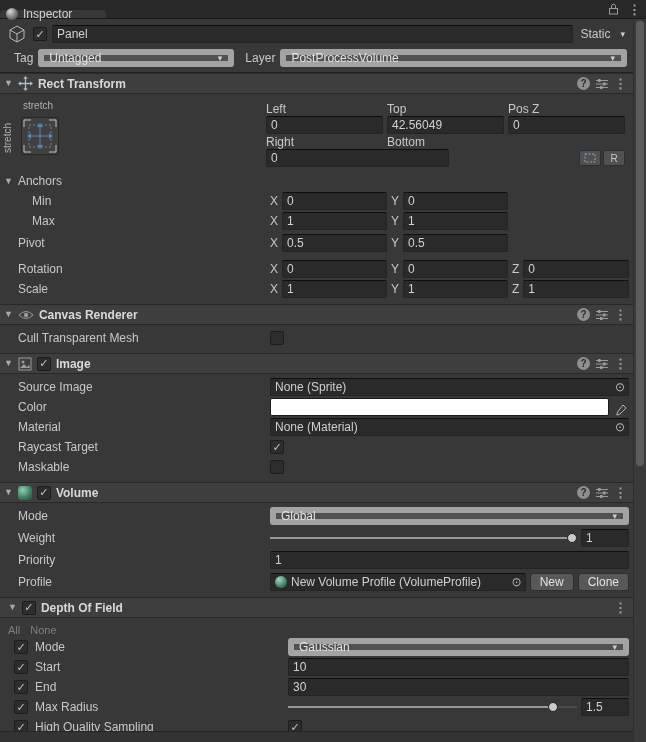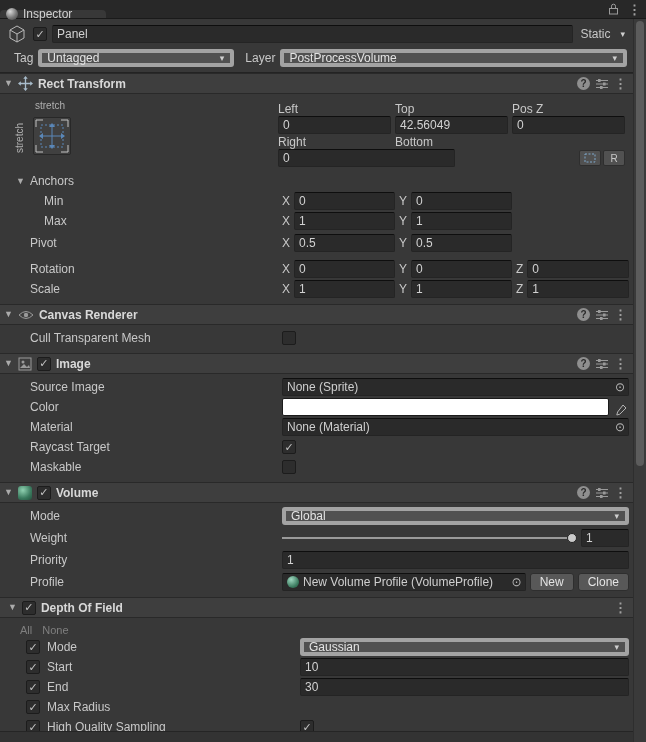--- a/index.html
+++ b/index.html
@@ -25,21 +25,21 @@
   .go-row + .go-row { margin-top:5px; }
   .cube { width:22px; height:20px; flex:none; display:flex; align-items:center; justify-content:center; }
   .mini-label { color:#c8c8c8; flex:none; }
   .tag-label { margin-left:8px; }
   .layer-label { margin-left:6px; }
   .static-dd { display:flex; align-items:center; gap:4px; padding:0 2px; color:#c8c8c8; }
   
   input.tf { height:18px; background:#2a2a2a; border:1px solid #242424; border-top-color:#0e0e0e;
     border-radius:2px; color:#d2d2d2; padding:0 4px; width:100%; min-width:0; outline:none;
     font-family:"Liberation Sans",sans-serif; font-size:12px; }
-  .dd { height:18px; background:#515151; border:4px solid #a3a3a3; border-radius:3px;
+  .dd { height:18px; background:#515151; border:6px solid #a3a3a3; border-radius:3px;
     display:flex; align-items:center; padding:0 6px 0 5px; color:#e4e4e4; flex:1; min-width:0; }
   .dd > span:first-child { white-space:nowrap; overflow:hidden; text-overflow:ellipsis; }
   .dd-arrow { margin-left:auto; font-size:9px; color:#cfcfcf; padding-left:6px; flex:none; }
   .cb { width:14px; height:14px; background:#2d2d2d; border:1px solid #1c1c1c; border-radius:2px;
     display:inline-flex; align-items:center; justify-content:center; flex:none; }
   .cb-mark { color:#c4c4c4; font-size:11px; line-height:1; }
   .objfield { height:18px; background:#2a2a2a; border:1px solid #242424; border-top-color:#0e0e0e;
     border-radius:2px; display:flex; align-items:center; padding-left:4px; color:#cfcfcf; flex:1; min-width:0; gap:4px; }
   .obj-text { white-space:nowrap; overflow:hidden; text-overflow:ellipsis; }
   .picker { margin-left:auto; flex:none; width:16px; text-align:center; color:#b4b4b4; font-size:12px; }
@@ -59,21 +59,21 @@
   .comp-title { font-weight:bold; color:#d8d8d8; white-space:nowrap; }
   .spacer { flex:1; }
   .foldout { color:#ababab; font-size:9px; flex:none; line-height:1; }
   .help-icon { width:13px; height:13px; border-radius:50%; background:#8f8f8f; color:#2b2b2b;
     font-size:10px; font-weight:bold; display:flex; align-items:center; justify-content:center; flex:none; }
   .hicon { flex:none; display:flex; align-items:center; }
   .volume-icon { width:14px; height:14px; border-radius:3px;
     background: radial-gradient(circle at 35% 30%, #8fd0b0, #3a7a5e 60%, #24503c); }
   .profile-icon { width:12px; height:12px; border-radius:50%; flex:none;
     background: radial-gradient(circle at 35% 30%, #9fd8c0, #3a7a5e 65%, #24503c); }
-  .comp-body { padding:3px 0 5px 12px; }
+  .comp-body { padding:3px 0 5px 0; }
   .prop-row { display:flex; align-items:center; height:20px; padding:0 4px 0 18px; }
   .prop-label { width:252px; flex:none; color:#c8c8c8; white-space:nowrap; }
   .prop-label.sub { padding-left:14px; }
   .prop-value { flex:1; display:flex; align-items:flex-end; gap:4px; min-width:0; }
   .triple { flex:1; display:flex; gap:4px; min-width:0; }
   .cell { flex:1; display:flex; align-items:center; gap:4px; min-width:0; }
   .axis { color:#c8c8c8; flex:none; }
   .anchors-row { padding-left:4px; gap:5px; }
   .mt2 { margin-top:2px; } .mt6 { margin-top:6px; }
   
@@ -515,20 +515,28 @@
         <input class="tf" readonly="" value="30" style="">
       </div>
     </div>
     <div class="dof-row">
       <div class="dof-labelcell">
         <span class="cb">
             <span class="cb-mark">✓</span>
           </span>
         <span>Max Radius</span>
       </div>
+      <div class="prop-value">
+        <div class="slider">
+          <div class="track"></div>
+            <div class="fill" style="width:93%;"></div>
+          <div class="handle" style="left:calc(93% - 9px);"></div>
+        </div>
+        <input class="tf num" readonly="" value="1.5" style="">
+      </div>
     </div>
     <div class="dof-row">
       <div class="dof-labelcell">
         <span class="cb">
             <span class="cb-mark">✓</span>
           </span>
         <span>High Quality Sampling</span>
       </div>
       <div class="prop-value">
         <span class="cb">

